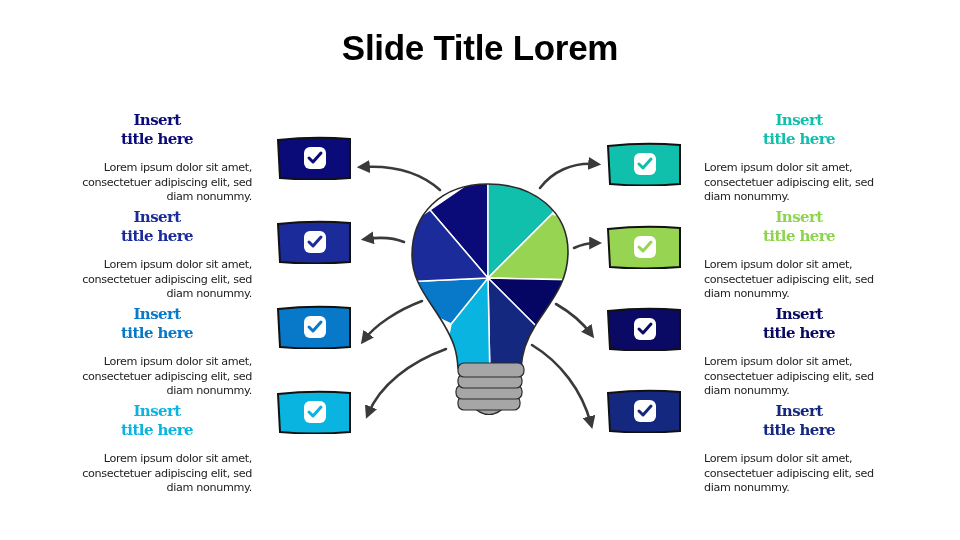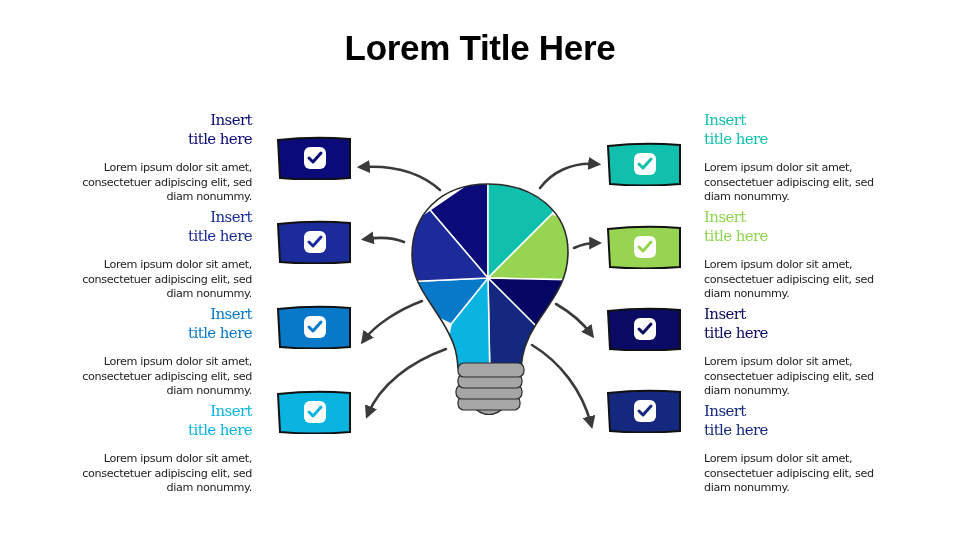--- a/index.html
+++ b/index.html
@@ -1,29 +1,29 @@
 <!DOCTYPE html>
 <html><head>
 <meta charset="utf-8">
 <style>
   html,body{margin:0;padding:0;}
   body{width:960px;height:540px;background:#fff;position:relative;overflow:hidden;font-family:"DejaVu Sans","Liberation Sans",sans-serif;}
   .title{position:absolute;left:0;top:28px;width:960px;text-align:center;font-family:"Liberation Sans",sans-serif;font-weight:bold;font-size:35px;color:#000;letter-spacing:-0.3px;}
   .item{position:absolute;width:190px;}
   .item.left{text-align:right;}
   .item.right{text-align:left;}
-  .item .h{font-weight:normal;font-size:15px;line-height:19px;font-family:"DejaVu Serif",serif;letter-spacing:-0.6px;}
+  .item .h{font-weight:bold;font-size:15px;line-height:19px;font-family:"DejaVu Serif",serif;letter-spacing:-0.6px;text-align:center;}
   .item .b{font-size:11.2px;line-height:14.6px;color:#222;letter-spacing:-0.35px;margin-top:12px;}
   .badge{position:absolute;width:76px;height:44px;}
   .diagram{position:absolute;left:0;top:0;}
 </style>
 </head>
 <body>
 
-<div class="title">Lorem Title Here</div>
+<div class="title">Slide Title Lorem</div>
 
 <svg class="diagram" width="960" height="540" viewBox="0 0 960 540">
   <defs>
     <clipPath id="bulbClip">
       <path d="M488,184 C440,184 412,215 412,255 C412,285 432,302 447,330 C454,343 457,352 458,368 L521,368 C522,352 526,340 535,326 C550,302 568,284 568,252 C568,212 535,184 488,184 Z"></path>
     </clipPath>
     <marker id="ah" viewBox="0 0 10 10" refX="6" refY="5" markerWidth="5" markerHeight="5" orient="auto">
       <path d="M0,0 L10,5 L0,10 Z" fill="#3a3a3a"></path>
     </marker>
   </defs>

